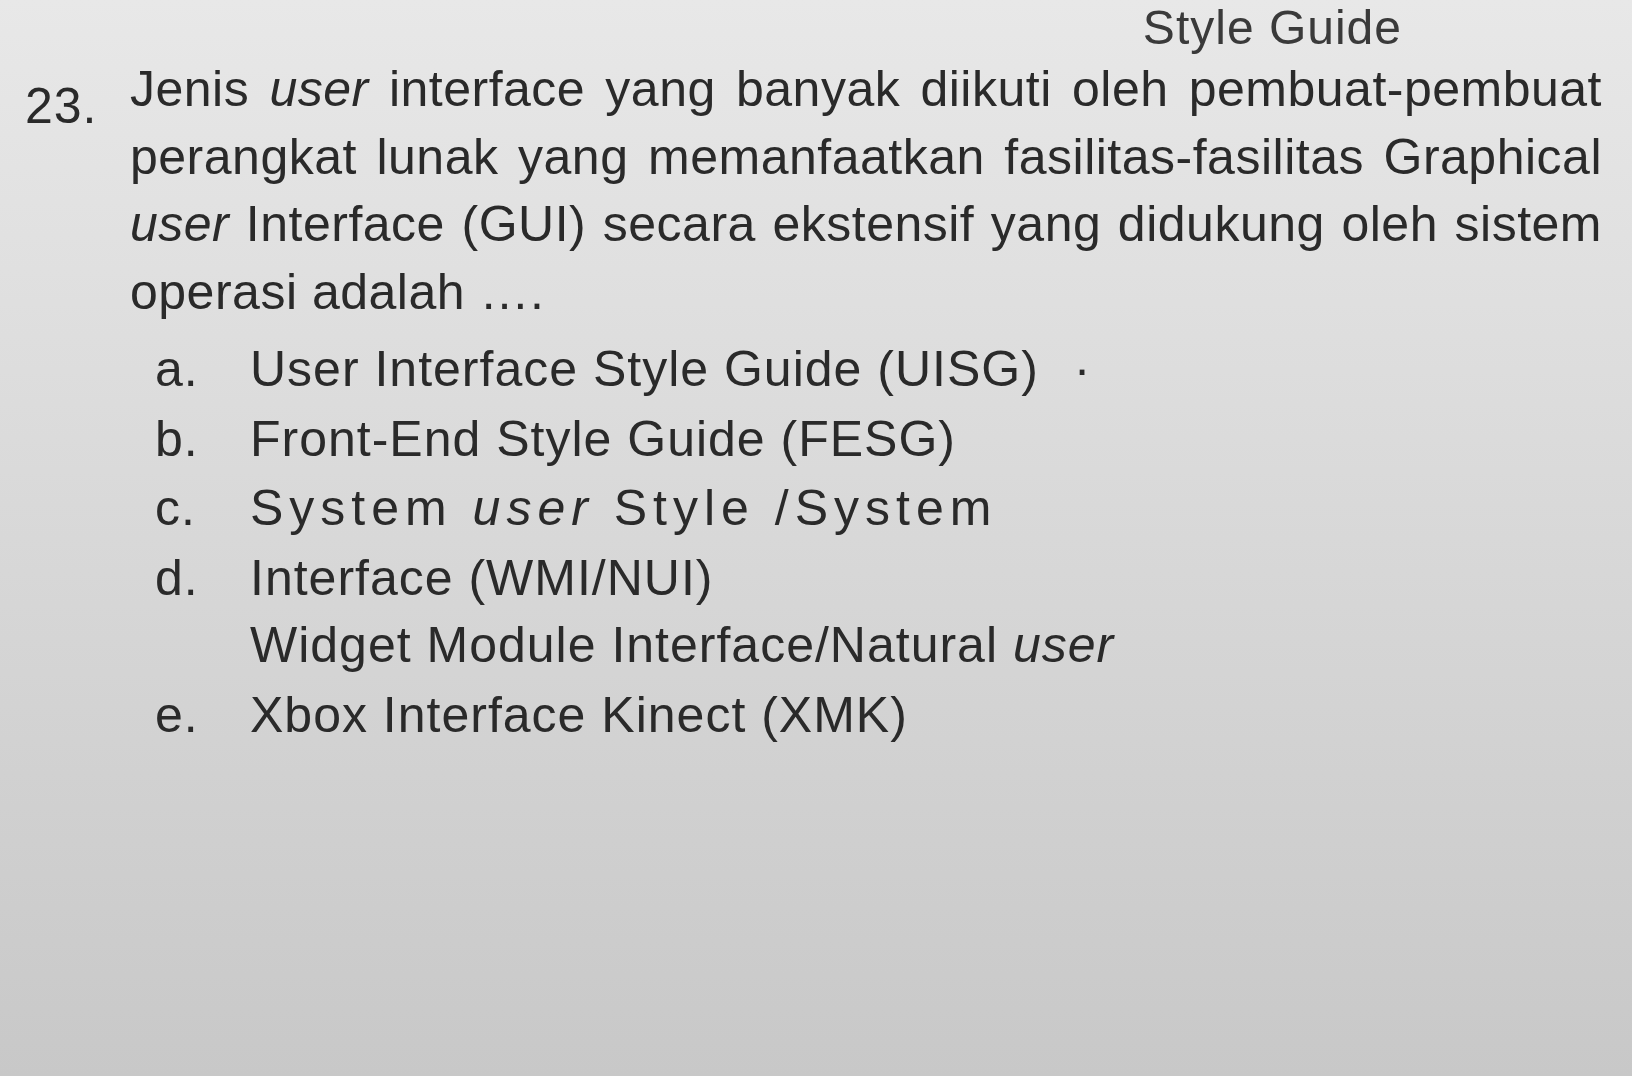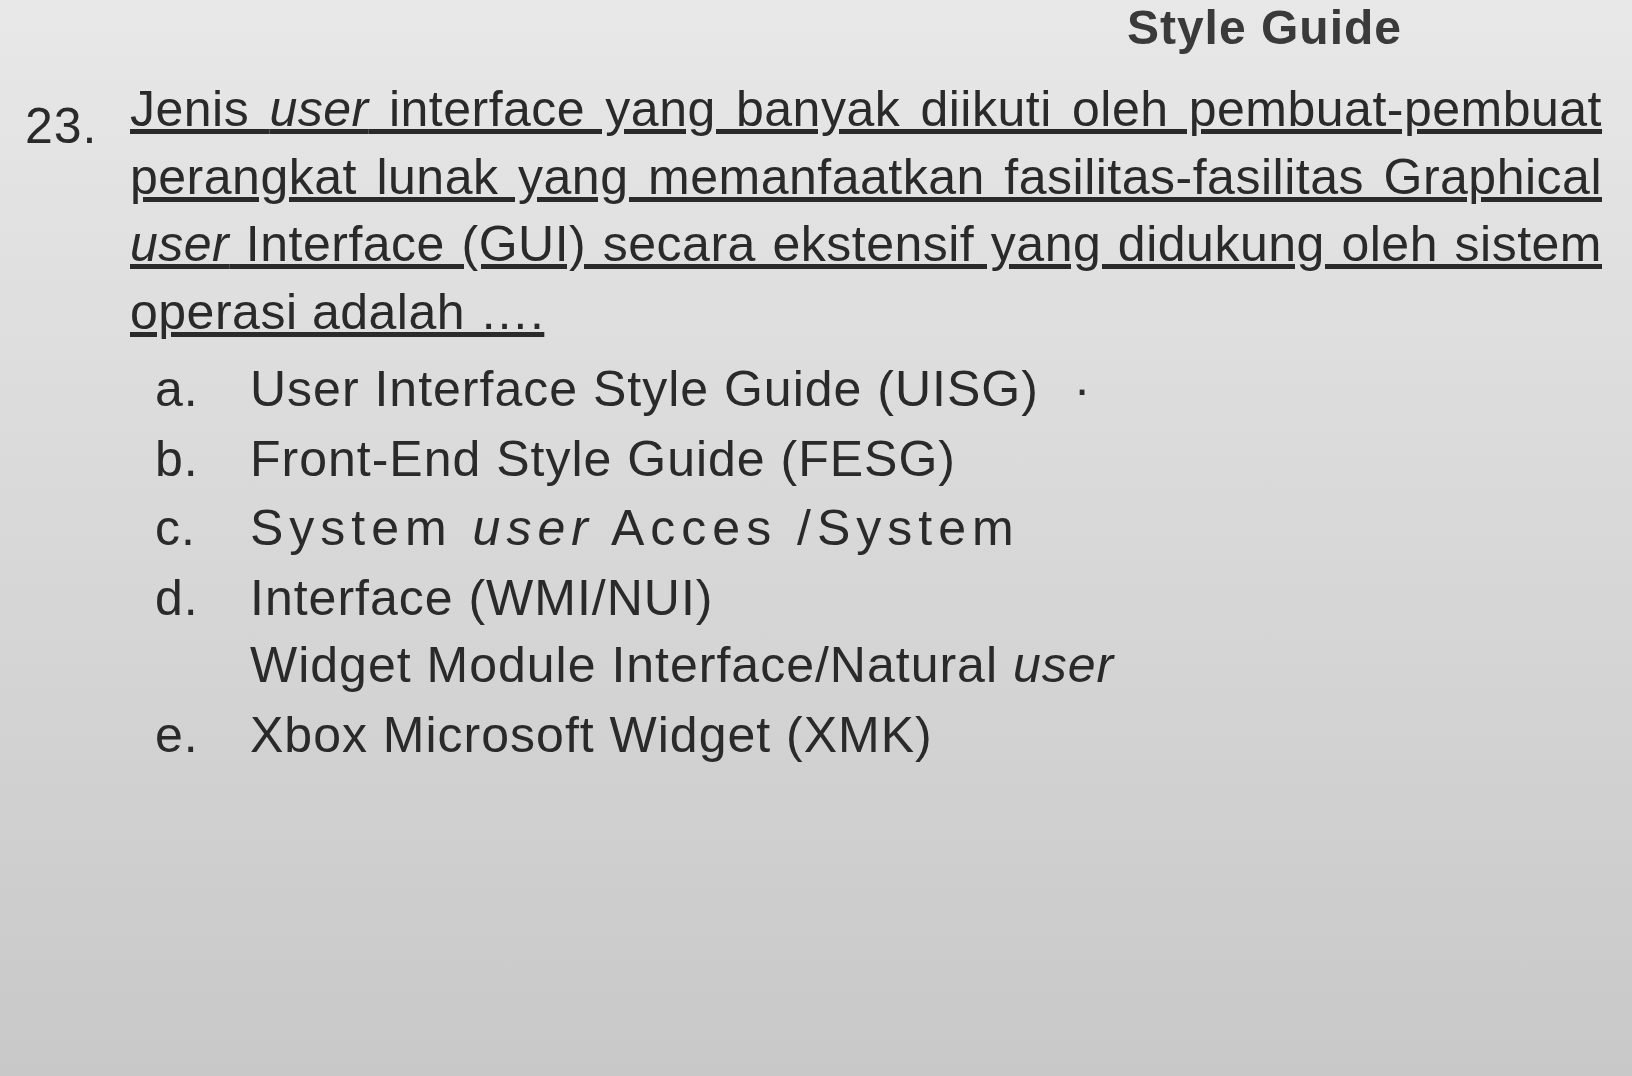--- a/index.html
+++ b/index.html
@@ -19,43 +19,41 @@
     }
     .page {
       padding: 0 30px 0 20px;
     }
     .prev-fragment {
       font-size: 48px;
       letter-spacing: 1px;
       text-align: right;
       padding-right: 200px;
       color: #3a3a3a;
-      margin-bottom: 21px;
-      font-weight: bold;
+      margin-bottom: 1px;
     }
     .question-block {
       display: flex;
       align-items: flex-start;
       margin-bottom: 10px;
     }
     .question-number {
       font-size: 50px;
       min-width: 110px;
       padding-left: 5px;
       color: #2a2a2a;
       letter-spacing: 1px;
       margin-top: 21px;
     }
     .question-text {
       font-size: 50px;
       line-height: 1.35;
       color: #2a2a2a;
       letter-spacing: 0.5px;
       text-align: justify;
-      text-decoration: underline;
     }
     .italic {
       font-style: italic;
     }
     .options {
       padding-left: 135px;
       margin-top: 8px;
     }
     .option {
       display: flex;
@@ -100,31 +98,31 @@
       </div>
       <div class="option">
         <div class="option-letter">b.</div>
         <div class="option-text">
           <div><span class="">Front-End Style Guide (FESG)</span></div>
         </div>
       </div>
       <div class="option">
         <div class="option-letter">c.</div>
         <div class="option-text">
-          <div><span class="" style="letter-spacing: 6px;">System </span><span class="italic" style="letter-spacing: 6px;">user</span><span class="" style="letter-spacing: 6px;"> Acces /System</span></div>
+          <div><span class="" style="letter-spacing: 6px;">System </span><span class="italic" style="letter-spacing: 6px;">user</span><span class="" style="letter-spacing: 6px;"> Style /System</span></div>
         </div>
       </div>
       <div class="option">
         <div class="option-letter">d.</div>
         <div class="option-text">
           <div><span>Interface (WMI/NUI)</span></div>
           <div><span class="">Widget Module Interface/Natural </span><span class="italic">user</span></div>
         </div>
       </div>
       <div class="option">
         <div class="option-letter">e.</div>
         <div class="option-text">
-          <div><span class="">Xbox Microsoft Widget (XMK)</span></div>
+          <div><span class="">Xbox Interface Kinect (XMK)</span></div>
         </div>
       </div>
     </div>
 
 </div>
 
 </body></html>

